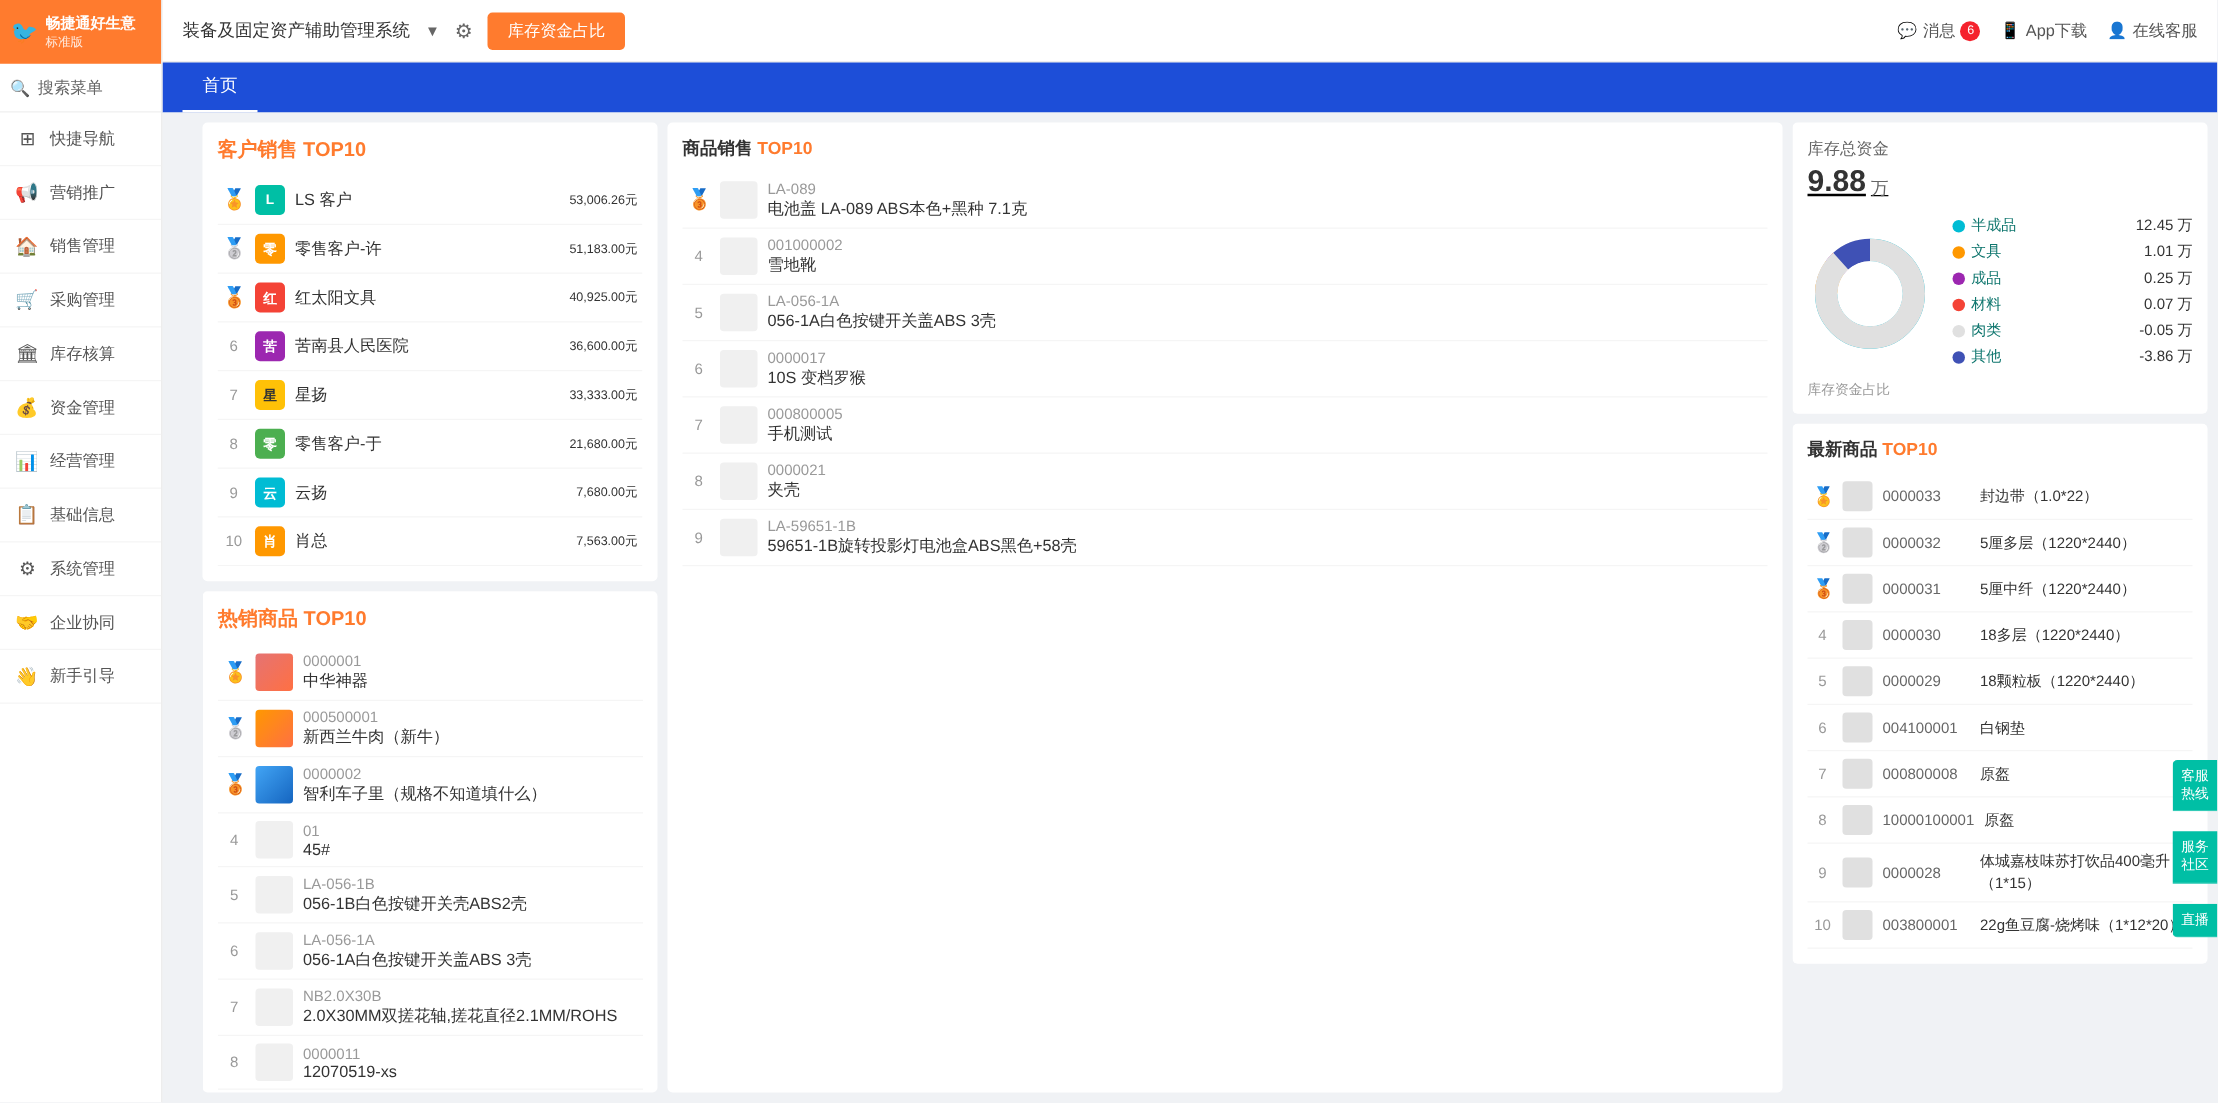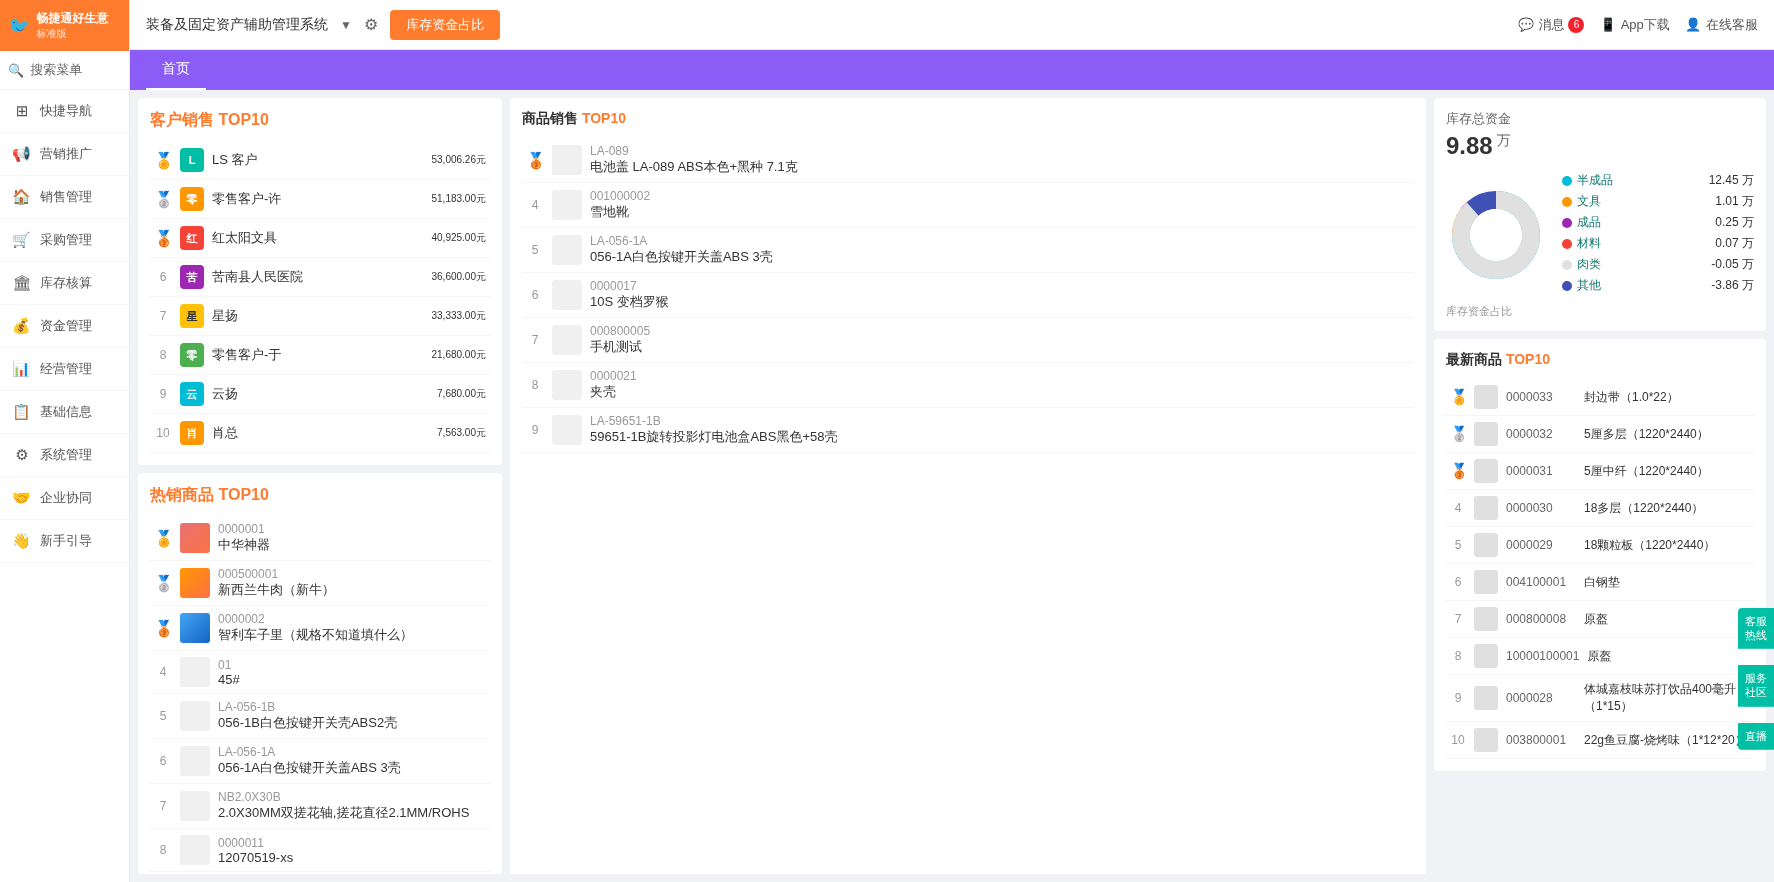--- a/index.html
+++ b/index.html
@@ -119,21 +119,21 @@
       width: 16px;
       height: 16px;
       font-size: 10px;
       display: flex;
       align-items: center;
       justify-content: center;
     }
 
     
     .top-nav {
-      background: #8b5cf6;
+      background: #1d4ed8;
       padding: 0 16px;
       display: flex;
       align-items: center;
       height: 40px;
       flex-shrink: 0;
     }
     .top-nav-tab {
       color: #fff;
       padding: 0 16px;
       height: 40px;
@@ -143,20 +143,21 @@
       font-size: 14px;
       border-bottom: 2px solid #fff;
     }
 
     
     .content {
       flex: 1;
       display: flex;
       overflow: hidden;
       background: #f0f2f5;
+      padding-left: 24px;
     }
 
     
     .content-main {
       flex: 1;
       overflow-y: auto;
       padding: 0;
       display: flex;
       gap: 0;
     }
@@ -725,21 +726,21 @@
               </div>
             </div>
           </div>
         </div>
       </div>
 
       <div class="right-panel">
 
         <div class="inventory-card">
           <div class="inventory-title">库存总资金</div>
-          <div style="display:flex;align-items:flex-start;gap:4px;">
+          <div style="display:flex;align-items:flex-end;gap:4px;text-decoration:underline;">
             <span class="inventory-amount">9.88</span>
             <span style="font-size:14px;color:#666;">万</span>
           </div>
           <div class="inventory-chart-area">
             <svg class="donut-chart" viewBox="0 0 100 100">
 
               <circle cx="50" cy="50" r="35" fill="none" stroke="#00bcd4" stroke-width="18" stroke-dasharray="165 55" stroke-dashoffset="0" transform="rotate(-90 50 50)"></circle>
               <circle cx="50" cy="50" r="35" fill="none" stroke="#ff9800" stroke-width="18" stroke-dasharray="22 198" stroke-dashoffset="-165" transform="rotate(-90 50 50)"></circle>
               <circle cx="50" cy="50" r="35" fill="none" stroke="#9c27b0" stroke-width="18" stroke-dasharray="5.5 214.5" stroke-dashoffset="-187" transform="rotate(-90 50 50)"></circle>
               <circle cx="50" cy="50" r="35" fill="none" stroke="#f44336" stroke-width="18" stroke-dasharray="1.5 218.5" stroke-dashoffset="-192.5" transform="rotate(-90 50 50)"></circle>

